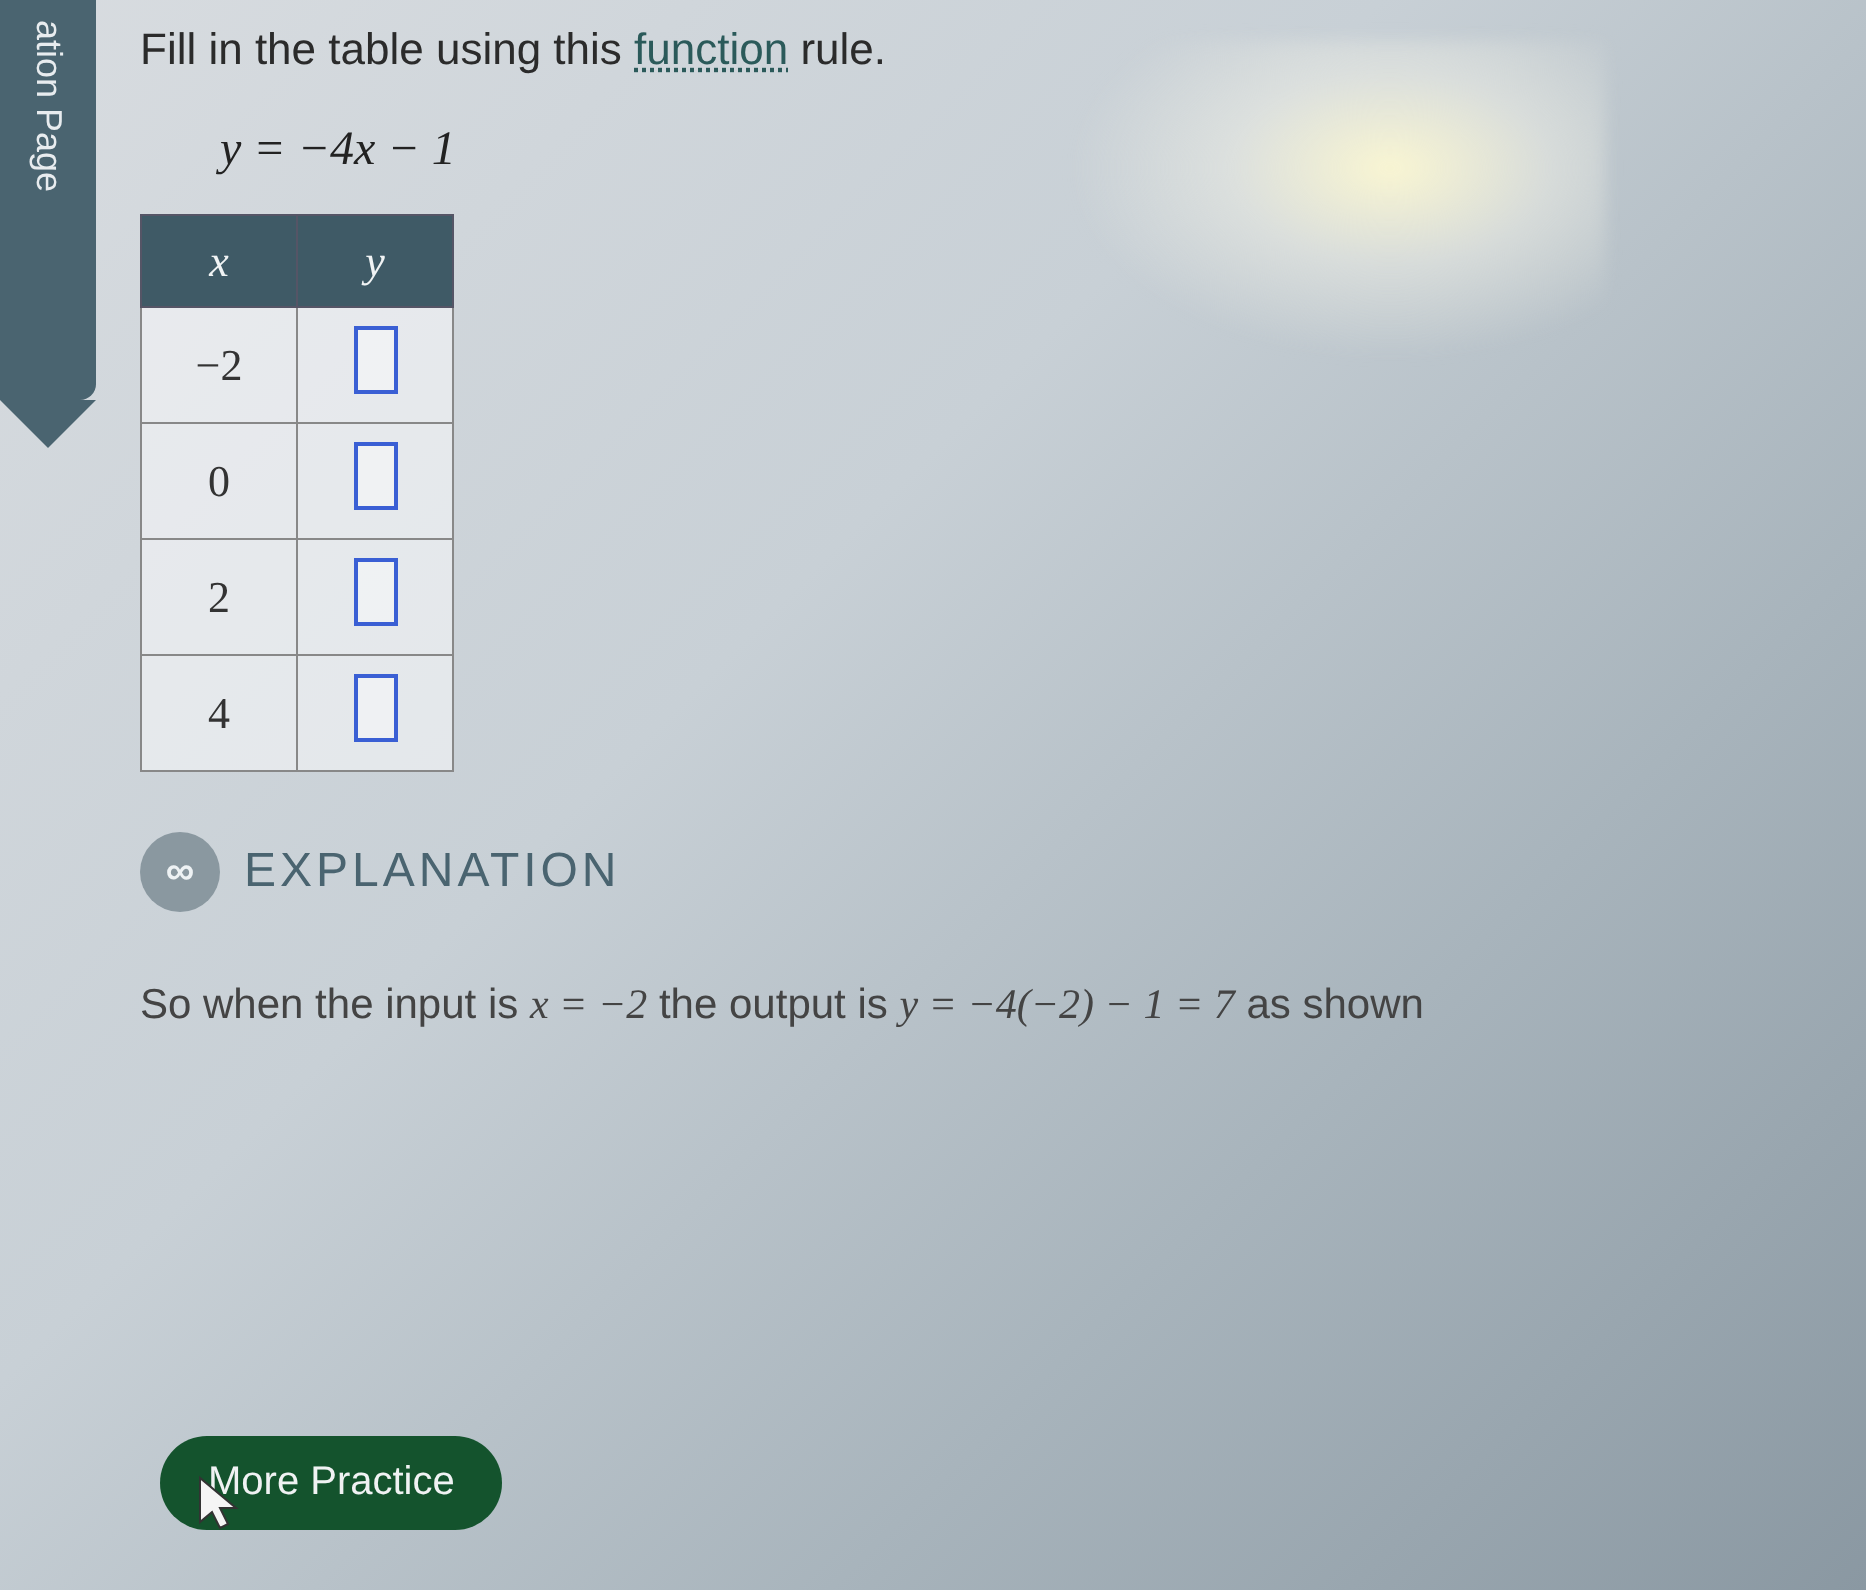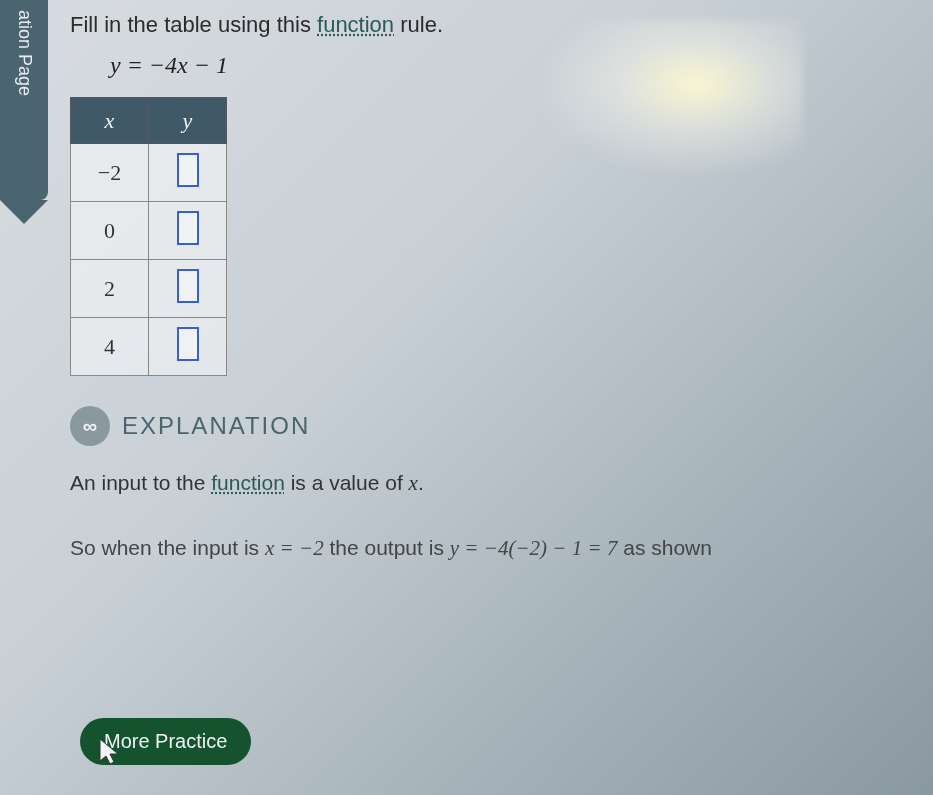--- a/index.html
+++ b/index.html
@@ -39,21 +39,21 @@
     border-left: 24px solid transparent;
     border-right: 24px solid transparent;
     border-top: 24px solid #4a6470;
   }
   .content {
     padding: 12px 20px 20px 70px;
   }
   .instruction {
     font-size: 22px;
     color: #2b2b2b;
-    margin-bottom: 14px;
+    margin-bottom: 24px;
   }
   .underline-term {
     text-decoration: underline dotted;
     color: #2b5a5a;
   }
   .equation {
     font-family: "Times New Roman", serif;
     font-style: italic;
     font-size: 24px;
     margin: 0 0 18px 40px;
@@ -232,23 +232,20 @@
   </table>
 
   <div class="explanation-row">
     <div class="inf-badge">
       <span>∞</span>
     </div>
     <div class="explanation-label">EXPLANATION</div>
   </div>
 
   <div class="expl-text">
-    <div>
-      <span>An input to the </span><span class="underline-term">function</span><span> is a value of </span><span class="mathvar">x</span><span>.</span>
-    </div>
     <div class="partial-line">
       <span>So when the input is </span><span class="mathvar">x = −2</span><span>   the output is </span><span class="mathvar">y = −4(−2) − 1 = 7</span><span>  as shown</span>
     </div>
   </div>
 
 </div>
 
 <button class="more-practice">
   <span>More Practice</span>
 </button>

